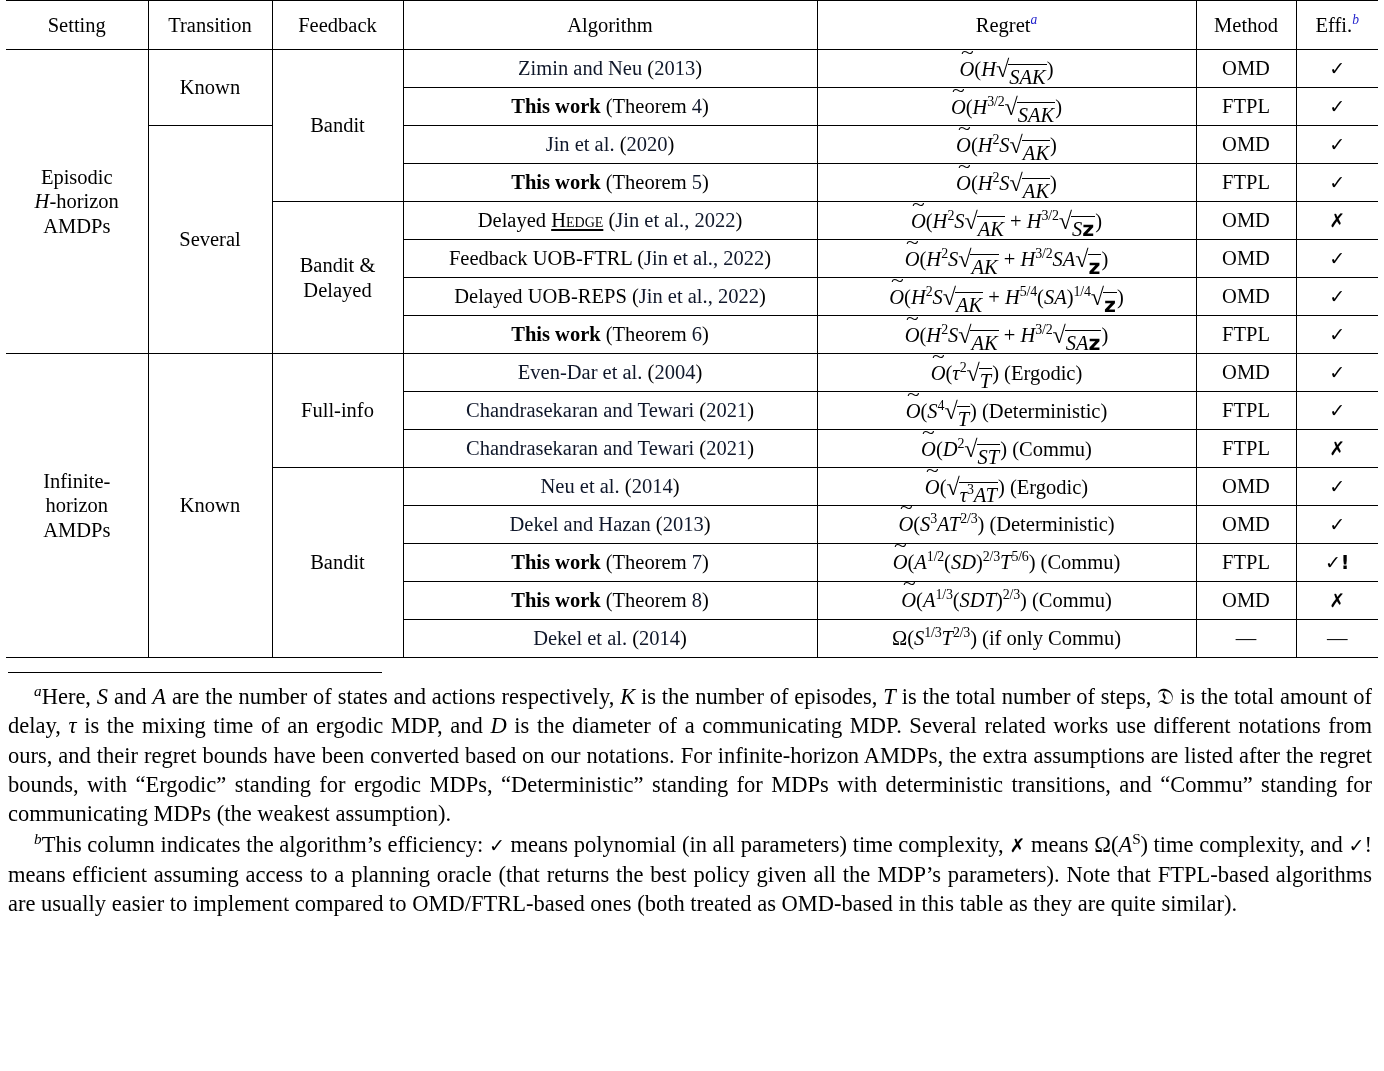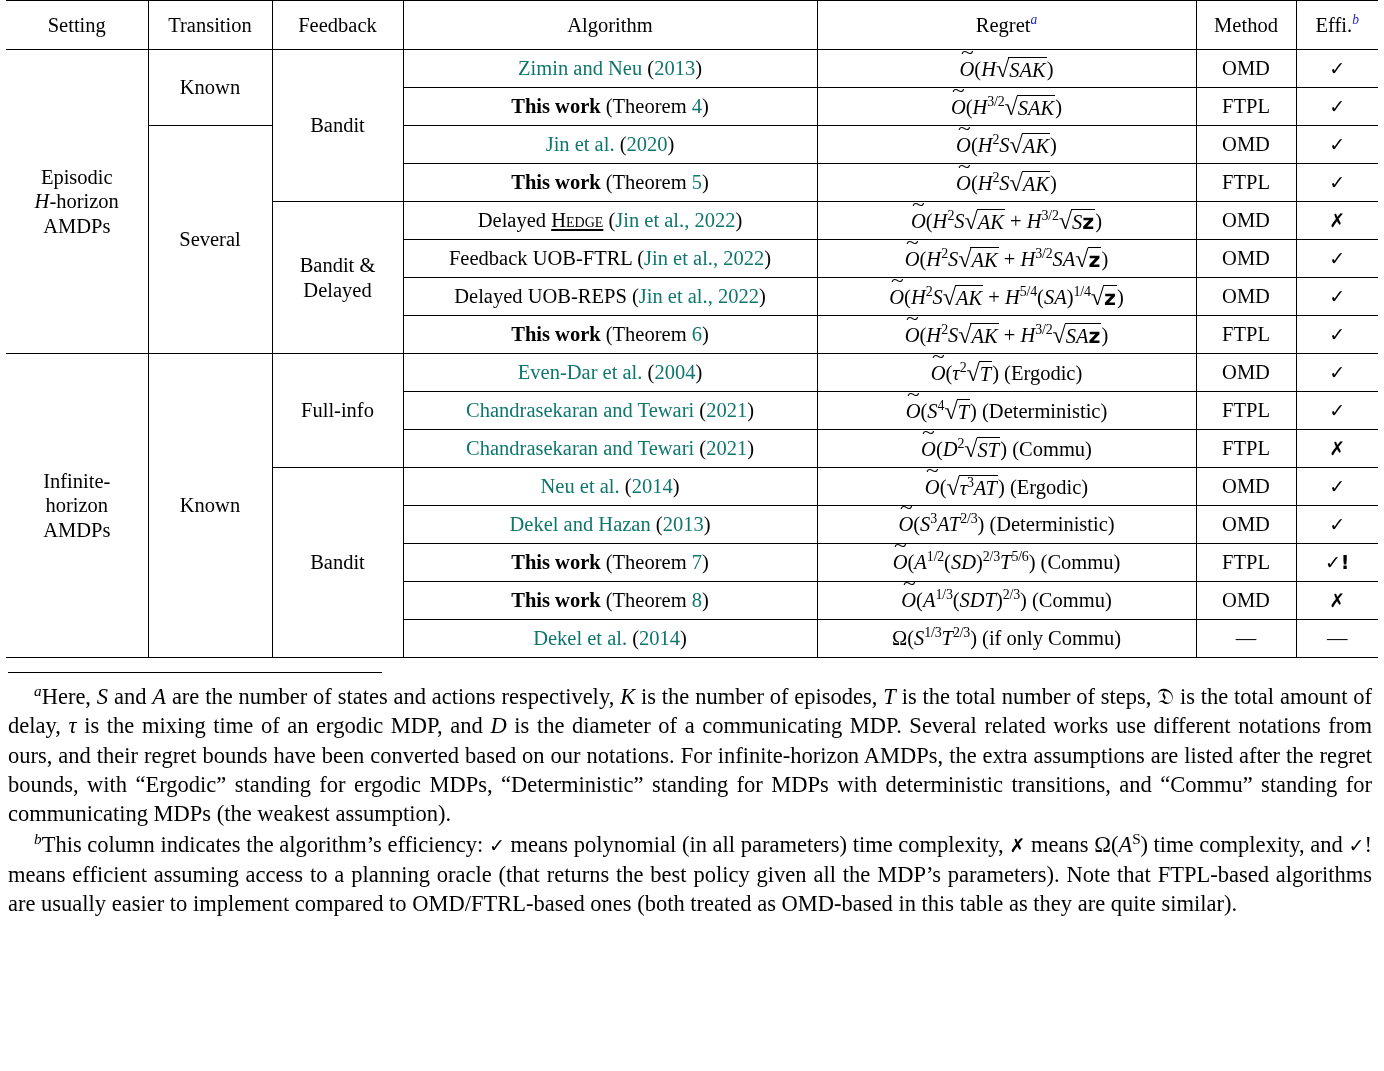--- a/index.html
+++ b/index.html
@@ -50,21 +50,21 @@
   .c-feedback   { width: 131px; }
   .c-algorithm  { width: 414px; }
   .c-regret     { width: 379px; }
   .c-method     { width: 100px; }
   .c-effi       { width: 82px; }
 
   thead td { height: 44px; }
 
   tbody tr { height: 38px; }
 
-  .cite { color: #0f766e; }
+  .cite { color: #0f172a; }
   .bold { font-weight: bold; }
   .it { font-style: italic; font-family: "Liberation Serif", serif; }
   .sc { font-variant: small-caps; text-decoration: underline; }
   .mathvar { font-style: italic; }
   .sup { font-size: 0.68em; vertical-align: super; line-height: 0; }
   .supcite { font-size: 0.66em; vertical-align: super; line-height: 0; color: #2222cc; font-style: italic; }
 
   
   .m { font-family: "Liberation Serif", "DejaVu Serif", serif; white-space: nowrap; }
   .m i, .m .v { font-style: italic; }
@@ -79,21 +79,21 @@
     font-size: 0.92em;
     font-style: normal;
     line-height: 1;
   }
   .sqrt {
     display: inline-block;
     border-top: 1.1px solid #000;
     padding: 0 1px 0 1px;
     margin-left: -1px;
     position: relative;
-    top: 1px;
+    top: 8px;
   }
   .radsign { display: inline-block; position: relative; top: 1px; font-size: 1.18em; }
   .frac { font-size: 0.68em; vertical-align: super; line-height: 0; letter-spacing: -0.2px; }
   .tick { font-family: "DejaVu Sans", sans-serif; font-size: 19px; font-weight: bold; }
   .cross { font-family: "DejaVu Sans", sans-serif; font-size: 19px; font-weight: bold; }
   .dash { letter-spacing: 0; }
 
   
   .fn-wrap {
     margin-top: 14px;

